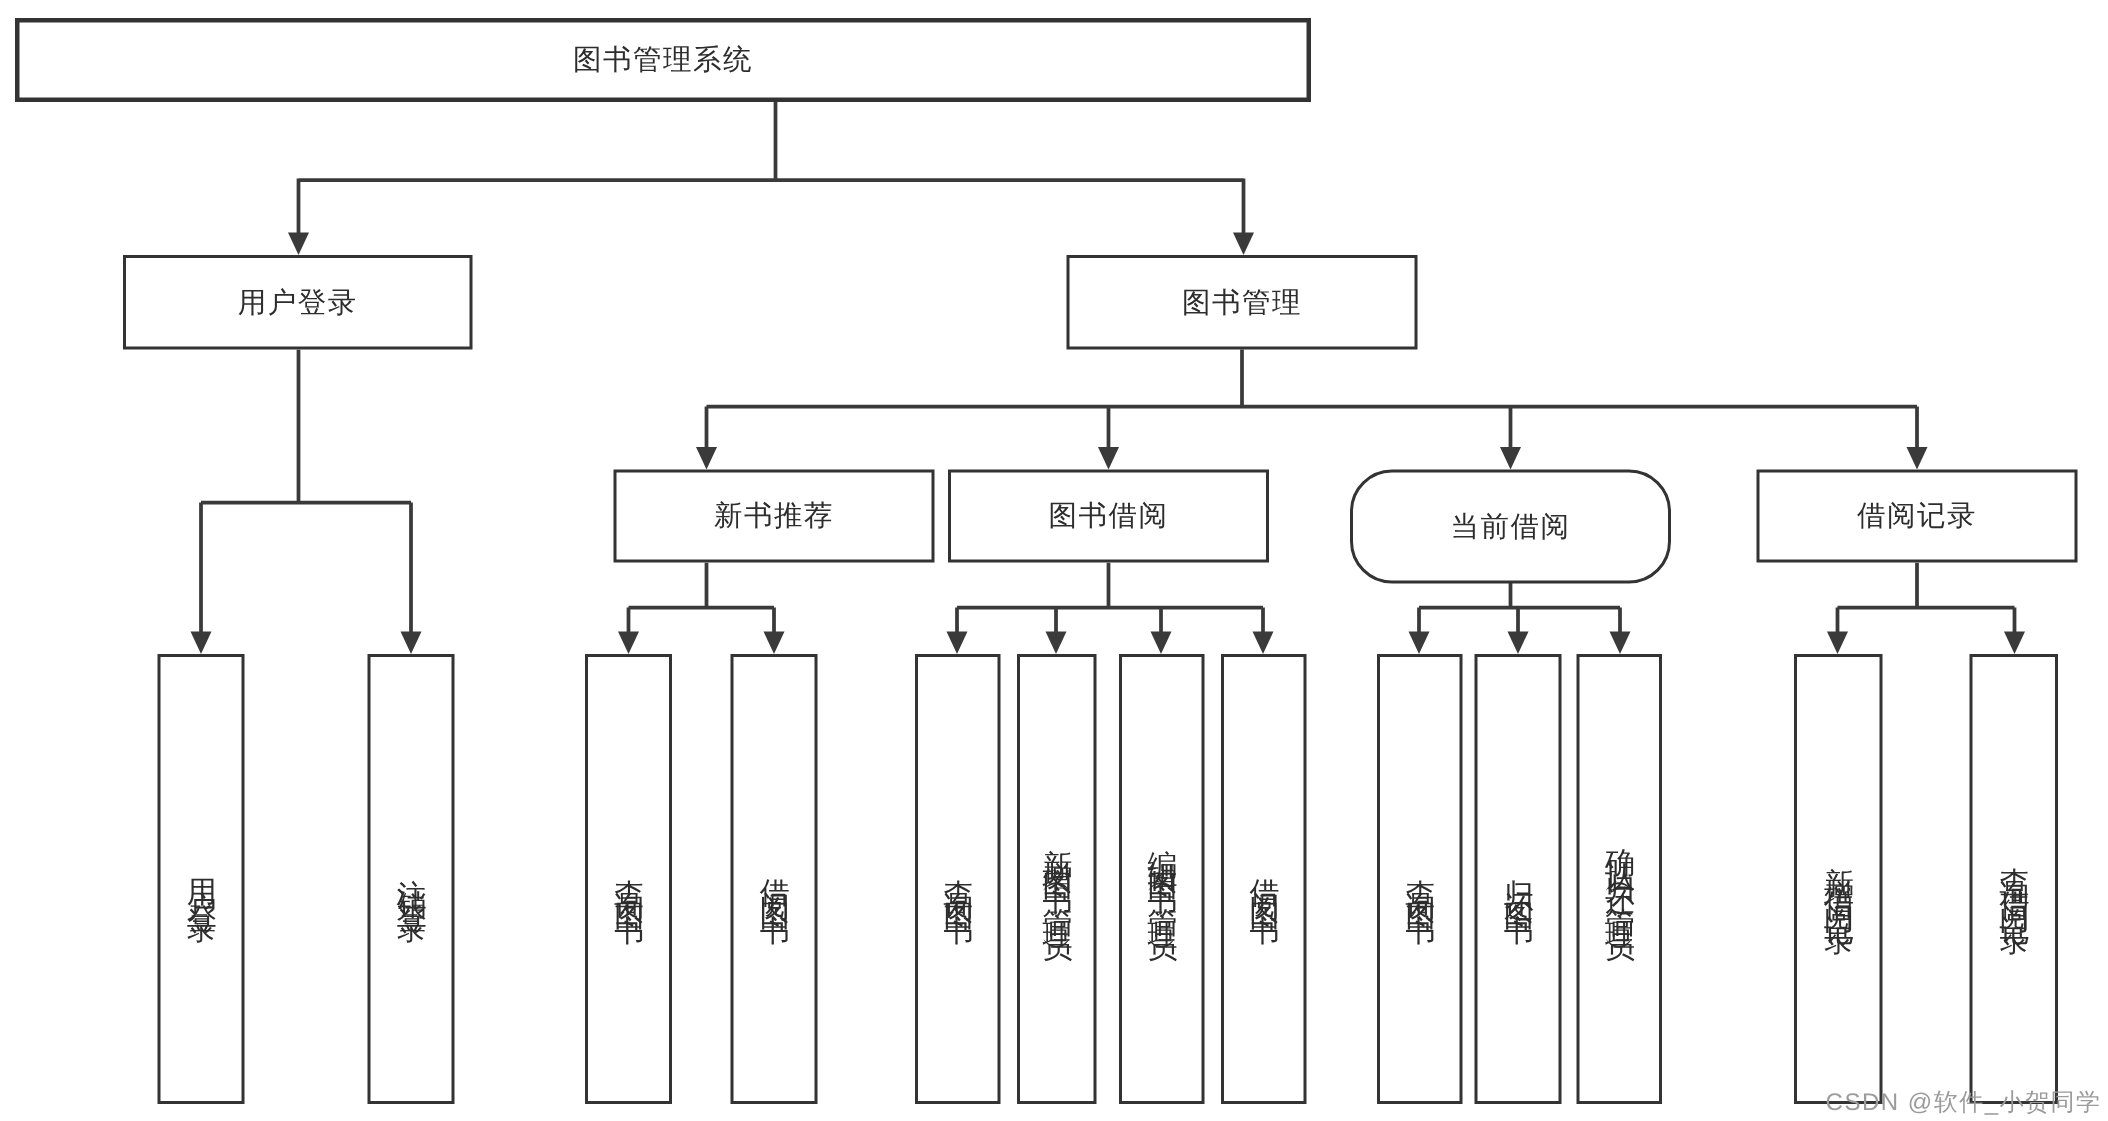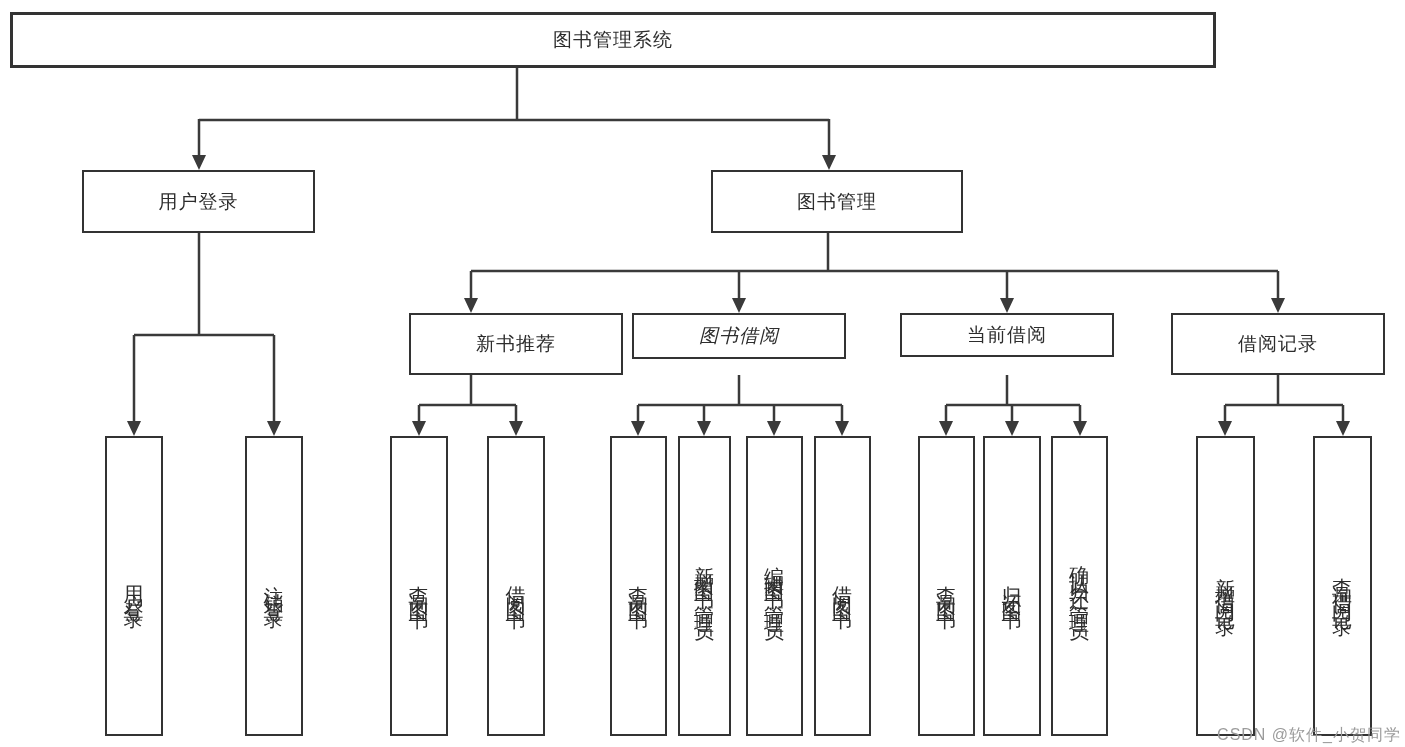--- a/index.html
+++ b/index.html
@@ -55,28 +55,28 @@
       <polygon points="767,421 781,421 774,436"></polygon>
       <polygon points="835,421 849,421 842,436"></polygon>
       <polygon points="939,421 953,421 946,436"></polygon>
       <polygon points="1005,421 1019,421 1012,436"></polygon>
       <polygon points="1073,421 1087,421 1080,436"></polygon>
       <polygon points="1218,421 1232,421 1225,436"></polygon>
       <polygon points="1336,421 1350,421 1343,436"></polygon>
     </g>
   </svg>
 
-  <div class="node root" style="left:10px;top:12px;width:1206px;height:56px;">图书管理系统</div>
+  <div class="node root" style="left:10px;top:12px;width:864px;height:56px;">图书管理系统</div>
 
   <div class="node" style="left:82px;top:170px;width:233px;height:63px;">用户登录</div>
-  <div class="node" style="left:711px;top:170px;width:252px;height:63px;">图书管理</div>
+  <div class="node" style="left:711px;top:170px;width:234px;height:63px;">图书管理</div>
 
   <div class="node" style="left:364px;top:313px;width:214px;height:62px;margin-left:45px;">新书推荐</div>
-  <div class="node" style="left:632px;top:313px;width:214px;height:46px;font-style:italic;">图书借阅</div>
-  <div class="node" style="left:900px;top:313px;width:214px;height:44px;">当前借阅</div>
+  <div class="node" style="left:632px;top:313px;width:214px;height:62px;">图书借阅</div>
+  <div class="node" style="left:900px;top:313px;width:214px;height:76px;border-radius:28px;">当前借阅</div>
   <div class="node" style="left:1171px;top:313px;width:214px;height:62px;">借阅记录</div>
 
   <div class="node leaf" style="left:105px;width:58px;">
     <span class="vtext">用户登录</span>
   </div>
   <div class="node leaf" style="left:245px;width:58px;">
     <span class="vtext">注销登录</span>
   </div>
 
   <div class="node leaf" style="left:390px;width:58px;">

